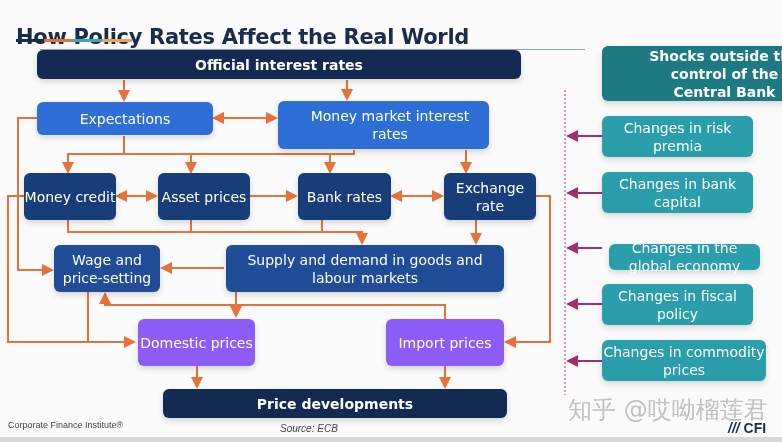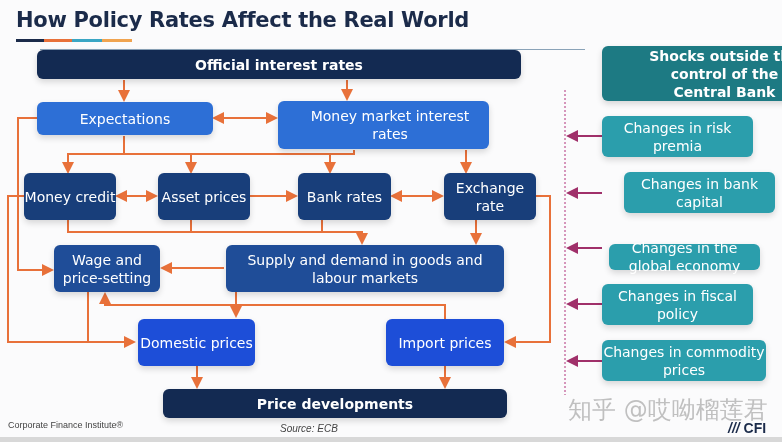--- a/index.html
+++ b/index.html
@@ -1,25 +1,25 @@
 <!DOCTYPE html>
 <html><head>
 <meta charset="utf-8">
 <style>
   html, body { margin:0; padding:0; }
   body { width:782px; height:442px; background:#fbfbfc; position:relative; overflow:hidden; font-family:"Liberation Sans", sans-serif; }
-  .title { position:absolute; left:16px; top:8px; font-size:21px; font-weight:bold; color:#1b2b4a; font-family:"DejaVu Sans", sans-serif; letter-spacing:-0.3px; }
+  .title { position:absolute; left:16px; top:25px; font-size:21px; font-weight:bold; color:#1b2b4a; font-family:"DejaVu Sans", sans-serif; letter-spacing:-0.3px; }
   .title-bar { position:absolute; top:39px; height:3px; }
   .title-rule { position:absolute; left:40px; top:49px; width:545px; height:1px; background:#8aa3b8; }
   .box { position:absolute; display:flex; align-items:center; justify-content:center; text-align:center; color:#fff; border-radius:6px; font-family:"DejaVu Sans", sans-serif; font-size:14px; line-height:18px; box-shadow:0 3px 6px rgba(0,0,0,0.15); }
   .navy { background:#132a52; }
   .dark { background:#183e7a; }
   .mid { background:#1f4d98; }
   .bright { background:#2d6fd6; }
-  .light { background:#1d4ed8; }
+  .light { background:#8b5cf6; }
   .teal { background:#2b9eac; font-size:14px; }
   .tealdark { background:#1d7a83; font-weight:bold;padding-left:47px; }
   .bold { font-weight:bold; }
   svg.lines { position:absolute; left:0; top:0; }
   .footer-left { position:absolute; left:8px; top:420px; font-size:9px; color:#444; }
   .source { position:absolute; left:280px; top:423px; font-size:10px; font-style:italic; color:#444; }
   .watermark { position:absolute; left:568px; top:394px; font-size:24px; color:rgba(120,120,120,0.45); font-family:"DejaVu Sans", sans-serif; }
   .cfi { position:absolute; left:728px; top:420px; font-size:14px; color:#1b2b4a; font-weight:bold; }
   .bottom-strip { position:absolute; left:0; top:437px; width:782px; height:5px; background:#d8d8d8; }
 </style>
@@ -107,21 +107,21 @@
 <div class="box mid" style="left:54px;top:245px;width:106px;height:47px;">Wage and price-setting</div>
 <div class="box mid" style="left:226px;top:245px;width:278px;height:47px;">Supply and demand in goods and labour markets</div>
 
 <div class="box light" style="left:138px;top:319px;width:117px;height:47px;">Domestic prices</div>
 <div class="box light" style="left:386px;top:319px;width:118px;height:47px;">Import prices</div>
 
 <div class="box navy bold" style="left:163px;top:389px;width:344px;height:29px;">Price developments</div>
 
 <div class="box tealdark" style="left:602px;top:46px;width:151px;height:55px;">Shocks outside the control of the Central Bank</div>
 <div class="box teal" style="left:602px;top:116px;width:151px;height:41px;">Changes in risk premia</div>
-<div class="box teal" style="left:602px;top:172px;width:151px;height:41px;margin-left:22px;">Changes in bank capital</div>
+<div class="box teal" style="left:602px;top:172px;width:151px;height:41px;">Changes in bank capital</div>
 <div class="box teal" style="left:602px;top:244px;width:151px;height:26px;margin-left:7px;">Changes in the global economy</div>
 <div class="box teal" style="left:602px;top:284px;width:151px;height:41px;">Changes in fiscal policy</div>
 <div class="box teal" style="left:602px;top:340px;width:164px;height:41px;">Changes in commodity prices</div>
 
 <div class="footer-left">Corporate Finance Institute®</div>
 <div class="source">Source: ECB</div>
 <div class="watermark">知乎 @哎呦榴莲君</div>
 <div class="cfi"><span style="color:#1b2b4a;font-style:italic;">///</span> <span>CFI</span></div>
 <div class="bottom-strip"></div>
 

